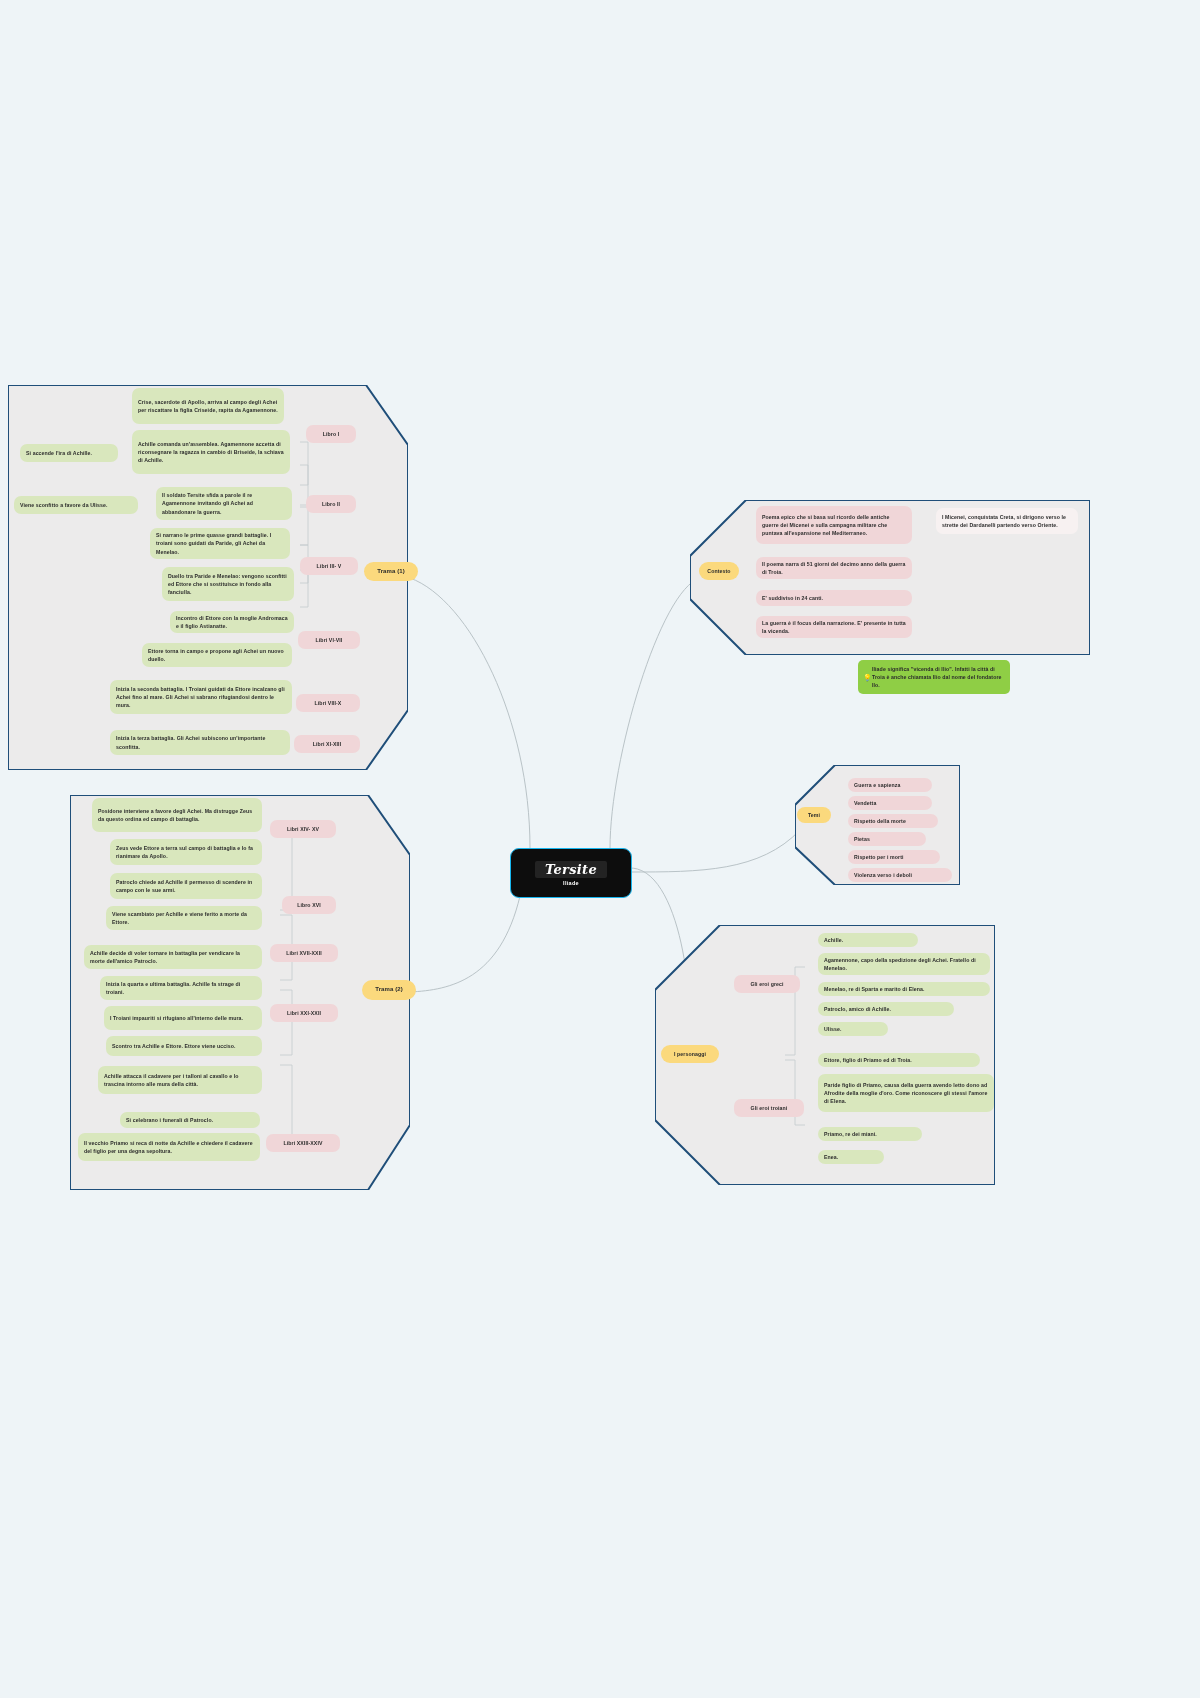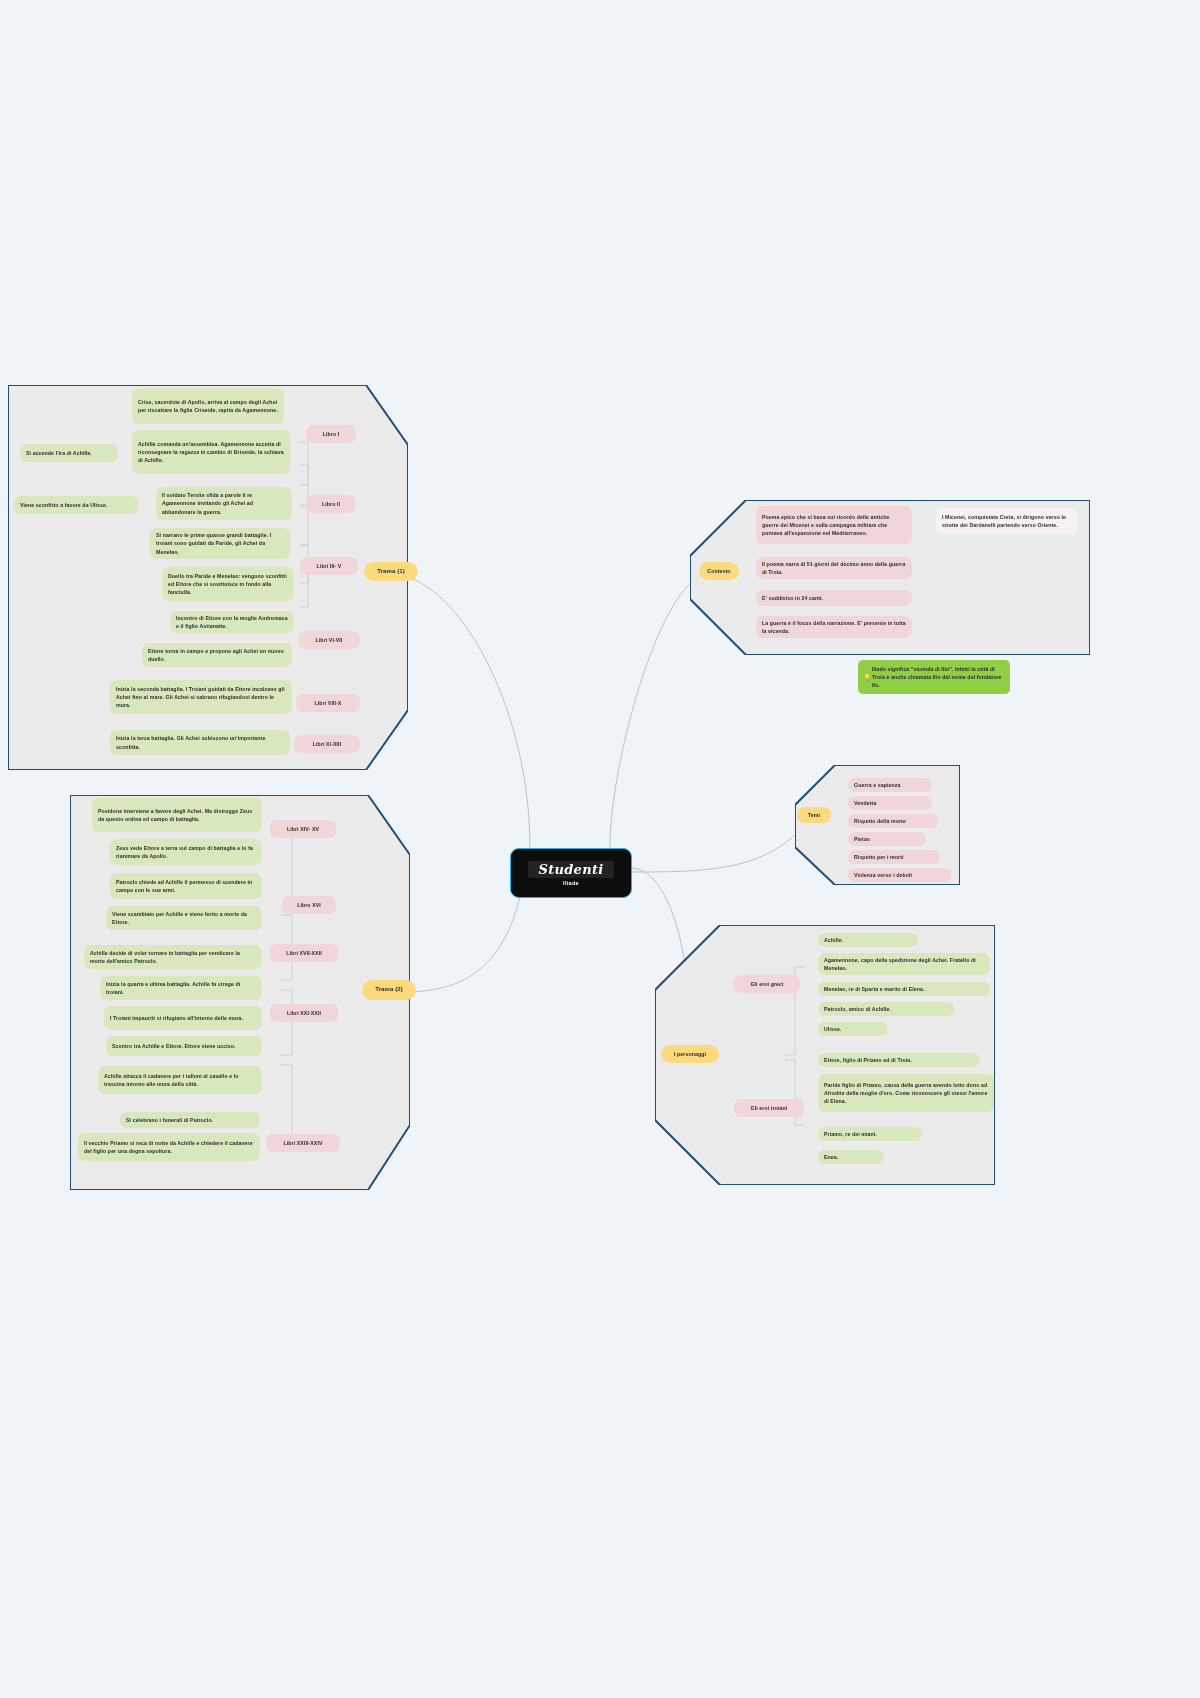--- a/index.html
+++ b/index.html
@@ -204,17 +204,17 @@
   <div class="node green" style="left:818px;top:982px;width:172px;height:14px;">Menelao, re di Sparta e marito di Elena.</div>
   <div class="node green" style="left:818px;top:1002px;width:136px;height:14px;">Patroclo, amico di Achille.</div>
   <div class="node green" style="left:818px;top:1022px;width:70px;height:14px;">Ulisse.</div>
 
   <div class="node green" style="left:818px;top:1053px;width:162px;height:14px;">Ettore, figlio di Priamo ed di Troia.</div>
   <div class="node green" style="left:818px;top:1074px;width:176px;height:38px;">Paride figlio di Priamo, causa della guerra avendo letto dono ad Afrodite della moglie d'oro. Come riconoscere gli stessi l'amore di Elena.</div>
   <div class="node green" style="left:818px;top:1127px;width:104px;height:14px;">Priamo, re dei miani.</div>
   <div class="node green" style="left:818px;top:1150px;width:66px;height:14px;">Enea.</div>
 
   <div class="center">
-    <span class="title">Studenti</span>
+    <span class="title">Tersite</span>
     <span class="sub">Iliade</span>
   </div>
 
 </div>
 
 </body></html>

